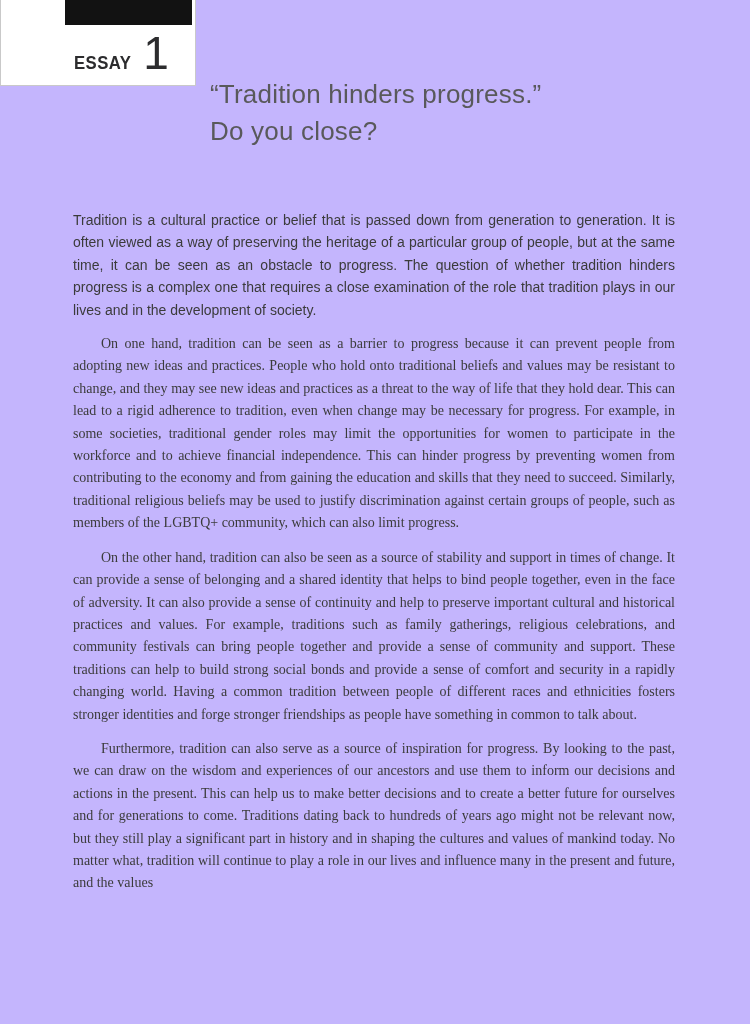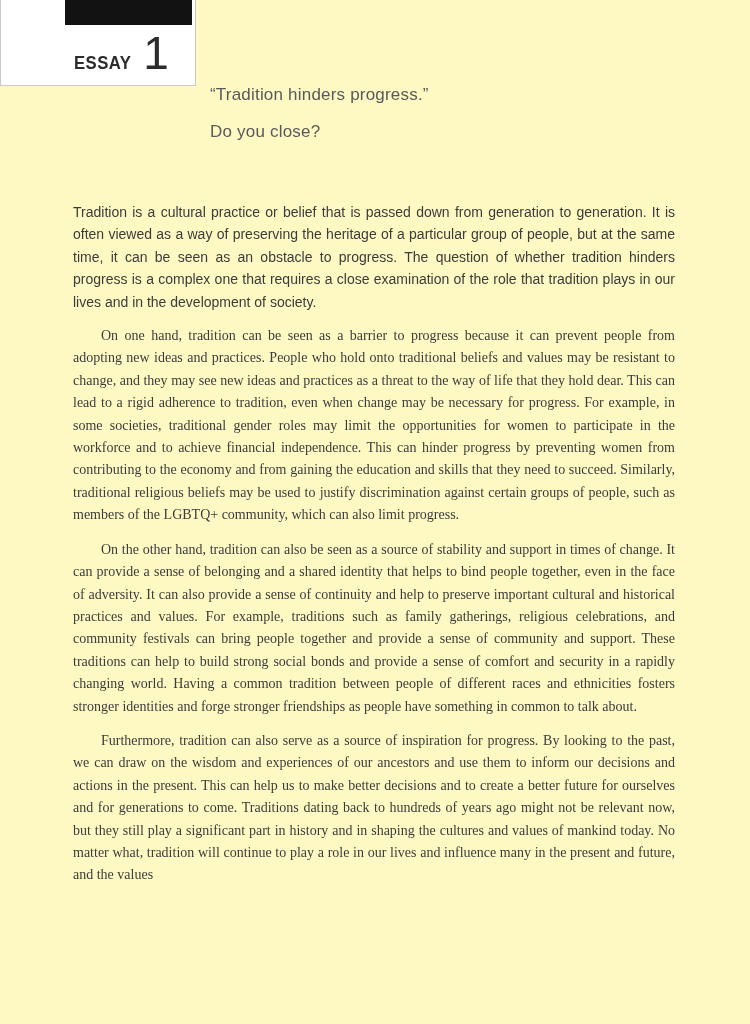--- a/index.html
+++ b/index.html
@@ -3,21 +3,21 @@
 <meta charset="utf-8">
 <style>
   * { margin: 0; padding: 0; box-sizing: border-box; }
   html, body { background: #e8e8e8; }
   body { font-family: "Liberation Sans", sans-serif; }
 
   .page {
     position: relative;
     width: 750px;
     height: 1024px;
-    background: #fef9c3;
+    background: #c4b5fd;
     overflow: hidden;
     margin: 0 auto;
   }
 
   
   .essay-box {
     position: absolute;
     left: 0;
     top: -2px;
     width: 196px;
@@ -56,39 +56,39 @@
     color: #2c2c2e;
     line-height: 1;
     margin-left: 4px;
   }
 
   
   .essay-title {
     position: absolute;
     left: 210px;
     top: 76px;
-    font-size: 17px;
+    font-size: 26px;
     font-weight: 300;
     line-height: 37px;
     color: #59595b;
     letter-spacing: 0.2px;
   }
 
   
   .essay-body {
     position: absolute;
     left: 73px;
     top: 201px;
     width: 602px;
     font-size: 14px;
     line-height: 22.4px;
     color: #3b3b3b;
     text-align: justify;
   }
-  .essay-body p { margin: 0 0 12px 0; }
+  .essay-body p { margin: 8px 0 12px 0; }
   .essay-body p.indent { text-indent: 28px; font-family: Liberation Serif, serif; }
 
   
   .page-number {
     position: absolute;
     top: 963px;
     left: 0;
     width: 100%;
     text-align: center;
     font-size: 13px;

